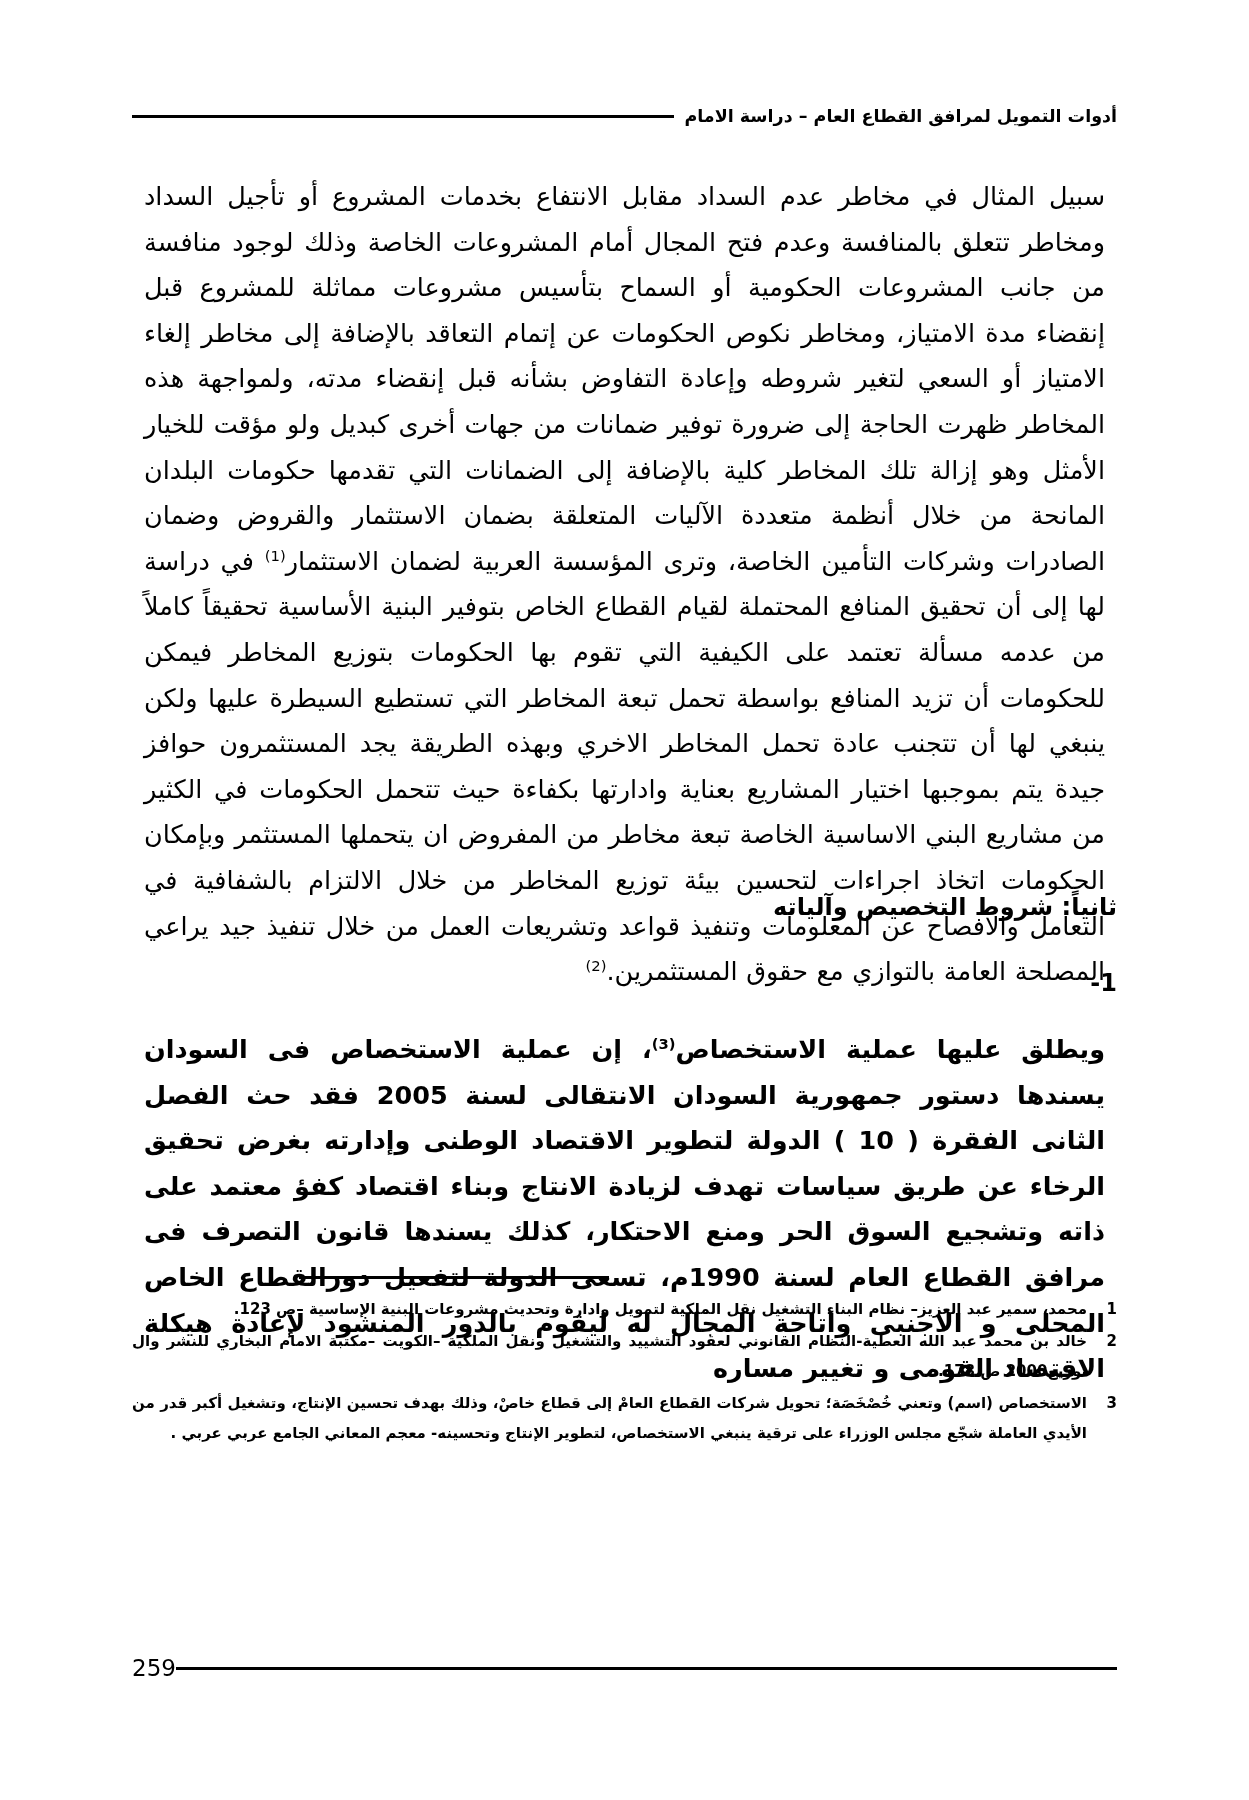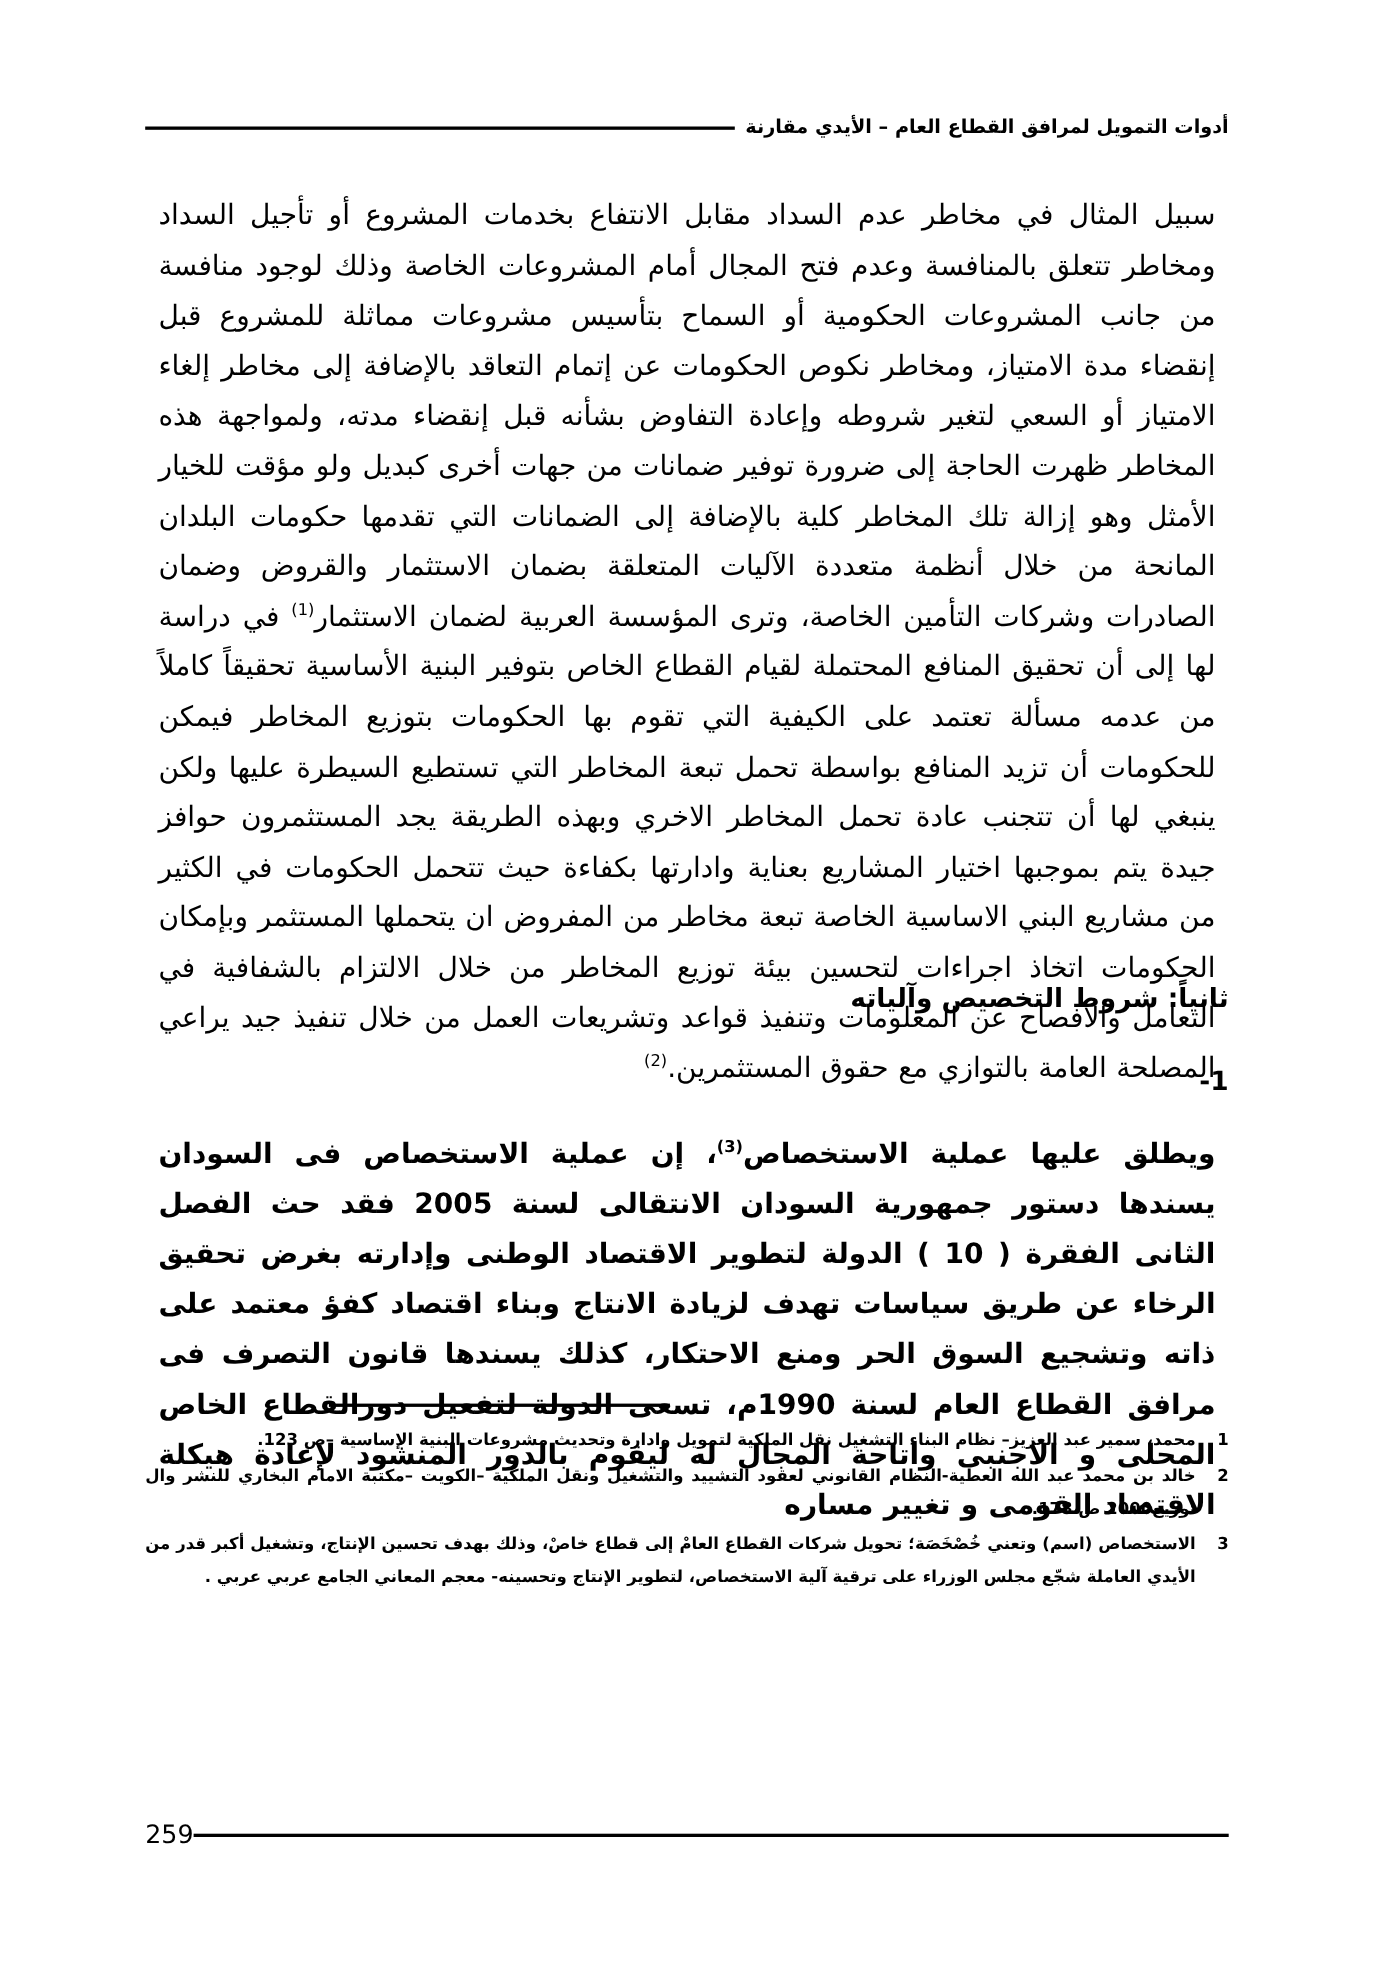--- a/index.html
+++ b/index.html
@@ -157,21 +157,21 @@
     height: 3px;
     background: #000000;
   }
 </style>
 </head>
 <body>
 
 <div class="page">
 
   <div class="running-header">
-    <span class="running-header-text">أدوات التمويل لمرافق القطاع العام – الأيدي مقارنة</span>
+    <span class="running-header-text">أدوات التمويل لمرافق القطاع العام – دراسة الامام</span>
     <span class="running-header-rule"></span>
   </div>
 
   <div class="body-block" id="paragraph-one">
     <p class="para"><span>سبيل المثال في مخاطر عدم السداد مقابل الانتفاع بخدمات المشروع أو تأجيل السداد ومخاطر تتعلق بالمنافسة وعدم فتح المجال أمام المشروعات الخاصة وذلك لوجود منافسة من جانب المشروعات الحكومية أو السماح بتأسيس مشروعات مماثلة للمشروع قبل إنقضاء مدة الامتياز، ومخاطر نكوص الحكومات عن إتمام التعاقد بالإضافة إلى مخاطر إلغاء الامتياز أو السعي لتغير شروطه وإعادة التفاوض بشأنه قبل إنقضاء مدته، ولمواجهة هذه المخاطر ظهرت الحاجة إلى ضرورة توفير ضمانات من جهات أخرى كبديل ولو مؤقت للخيار الأمثل وهو إزالة تلك المخاطر كلية بالإضافة إلى الضمانات التي تقدمها حكومات البلدان المانحة من خلال أنظمة متعددة الآليات المتعلقة بضمان الاستثمار والقروض وضمان الصادرات وشركات التأمين الخاصة، وترى المؤسسة العربية لضمان الاستثمار</span><sup>(1)</sup><span> في دراسة لها إلى أن تحقيق المنافع المحتملة لقيام القطاع الخاص بتوفير البنية الأساسية تحقيقاً كاملاً من عدمه مسألة تعتمد على الكيفية التي تقوم بها الحكومات بتوزيع المخاطر فيمكن للحكومات أن تزيد المنافع بواسطة تحمل تبعة المخاطر التي تستطيع السيطرة عليها ولكن ينبغي لها أن تتجنب عادة تحمل المخاطر الاخري وبهذه الطريقة يجد المستثمرون حوافز جيدة يتم بموجبها اختيار المشاريع بعناية وادارتها بكفاءة حيث تتحمل الحكومات في الكثير من مشاريع البني الاساسية الخاصة تبعة مخاطر من المفروض ان يتحملها المستثمر وبإمكان الحكومات اتخاذ اجراءات لتحسين بيئة توزيع المخاطر من خلال الالتزام بالشفافية في التعامل والافصاح عن المعلومات وتنفيذ قواعد وتشريعات العمل من خلال تنفيذ جيد يراعي المصلحة العامة بالتوازي مع حقوق المستثمرين.</span><sup>(2)</sup></p>
   </div>
 
   <h2 class="heading-main" id="heading-secondly">ثانياً: شروط التخصيص وآلياته</h2>
 
   <h3 class="heading-sub" id="heading-item-one">
@@ -188,21 +188,21 @@
     <div class="footnote">
       <span class="footnote-number">1</span>
       <span class="footnote-text">محمد، سمير عبد العزيز– نظام البناء التشغيل نقل الملكية لتمويل وادارة وتحديث مشروعات البنية الإساسية –ص 123.</span>
     </div>
     <div class="footnote">
       <span class="footnote-number">2</span>
       <span class="footnote-text">خالد بن محمد عبد الله العطية-النظام القانوني لعقود التشييد والتشغيل ونقل الملكية –الكويت –مكتبة الامام البخاري للنشر وال توزيع2000 ص 178.</span>
     </div>
     <div class="footnote">
       <span class="footnote-number">3</span>
-      <span class="footnote-text">الاستخصاص (اسم) وتعني خُصْخَصَة؛ تحويل شركات القطاع العامْ إلى قطاع خاصْ، وذلك بهدف تحسين الإنتاج، وتشغيل أكبر قدر من الأيدي العاملة شجّع مجلس الوزراء على ترقية آلية الاستخصاص، لتطوير الإنتاج وتحسينه- معجم المعاني الجامع عربي عربي .</span>
+      <span class="footnote-text">الاستخصاص (اسم) وتعني خُصْخَصَة؛ تحويل شركات القطاع العامْ إلى قطاع خاصْ، وذلك بهدف تحسين الإنتاج، وتشغيل أكبر قدر من الأيدي العاملة شجّع مجلس الوزراء على ترقية ينبغي الاستخصاص، لتطوير الإنتاج وتحسينه- معجم المعاني الجامع عربي عربي .</span>
     </div>
   </div>
 
   <div class="page-footer">
     <span class="page-number">259</span>
     <span class="page-footer-rule"></span>
   </div>
 
 </div>
 

